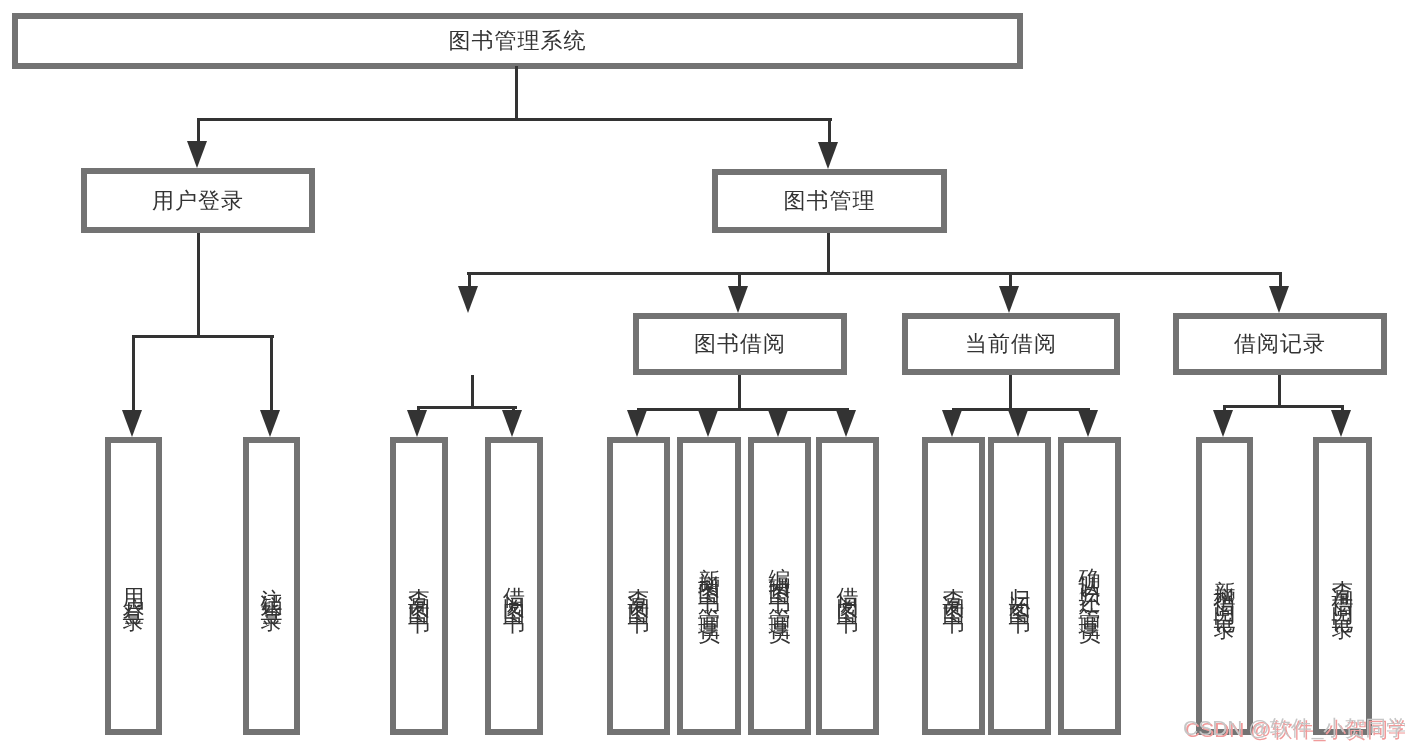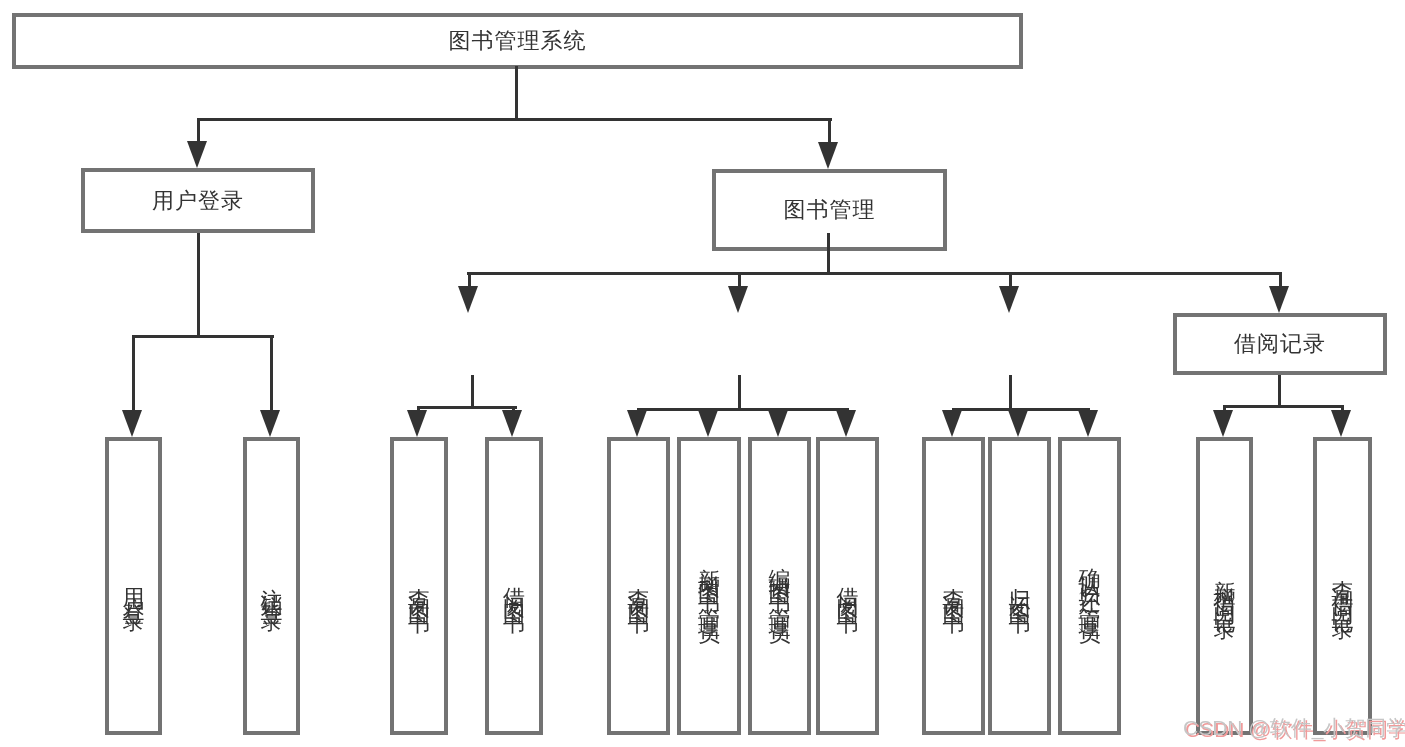--- a/index.html
+++ b/index.html
@@ -1,21 +1,21 @@
 <!DOCTYPE html>
 <html><head>
 <meta charset="utf-8">
 <style>
   html,body{margin:0;padding:0;background:#ffffff;}
   .canvas{
     position:relative;width:1405px;height:747px;background:#ffffff;overflow:hidden;
     font-family:"Liberation Sans","DejaVu Sans",sans-serif;color:#333333;
   }
   .box{
-    position:absolute;box-sizing:border-box;border:4px solid #737373;background:#ffffff;
+    position:absolute;box-sizing:border-box;border:6px solid #737373;background:#ffffff;
     display:flex;align-items:center;justify-content:center;
     font-size:22px;letter-spacing:1px;white-space:nowrap;
   }
   .vert{
     writing-mode:vertical-rl;text-orientation:mixed;
     font-size:22px;line-height:1;letter-spacing:8px;white-space:normal;
   }
   .hl{position:absolute;height:3px;background:#333333;}
   .vl{position:absolute;width:3px;background:#333333;}
   .ar{
@@ -36,40 +36,42 @@
   <div class="box" style="left:12px;top:13px;width:1011px;height:56px;">图书管理系统</div>
 
   <div class="vl" style="left:515px;top:66px;height:54px;"></div>
   <div class="hl" style="left:197px;top:118px;width:635px;"></div>
   <div class="vl" style="left:197px;top:120px;height:24px;"></div>
   <div class="ar" style="left:187px;top:141px;"></div>
   <div class="vl" style="left:828px;top:120px;height:24px;"></div>
   <div class="ar" style="left:818px;top:142px;"></div>
 
   <div class="box" style="left:81px;top:168px;width:234px;height:65px;">用户登录</div>
-  <div class="box" style="left:712px;top:169px;width:235px;height:82px;">图书管理</div>
+  <div class="box" style="left:712px;top:169px;width:235px;height:64px;">图书管理</div>
 
   <div class="vl" style="left:197px;top:233px;height:104px;"></div>
   <div class="hl" style="left:132px;top:335px;width:142px;"></div>
   <div class="vl" style="left:132px;top:337px;height:75px;"></div>
   <div class="ar" style="left:122px;top:410px;"></div>
   <div class="vl" style="left:270px;top:337px;height:75px;"></div>
   <div class="ar" style="left:260px;top:410px;"></div>
 
   <div class="vl" style="left:827px;top:233px;height:41px;"></div>
   <div class="hl" style="left:467px;top:272px;width:815px;"></div>
   <div class="vl" style="left:468px;top:274px;height:14px;"></div>
   <div class="ar" style="left:458px;top:286px;"></div>
   <div class="vl" style="left:738px;top:274px;height:14px;"></div>
   <div class="ar" style="left:728px;top:286px;"></div>
   <div class="vl" style="left:1009px;top:274px;height:14px;"></div>
   <div class="ar" style="left:999px;top:286px;"></div>
   <div class="vl" style="left:1279px;top:274px;height:14px;"></div>
   <div class="ar" style="left:1269px;top:286px;"></div>
 
+  <div class="box" style="left:633px;top:313px;width:214px;height:62px;">图书借阅</div>
+  <div class="box" style="left:902px;top:313px;width:218px;height:62px;">当前借阅</div>
   <div class="box" style="left:1173px;top:313px;width:214px;height:62px;">借阅记录</div>
 
   <div class="vl" style="left:471px;top:375px;height:33px;"></div>
   <div class="hl" style="left:417px;top:406px;width:100px;"></div>
   <div class="vl" style="left:417px;top:408px;height:4px;"></div>
   <div class="ar" style="left:407px;top:410px;"></div>
   <div class="vl" style="left:512px;top:408px;height:4px;"></div>
   <div class="ar" style="left:502px;top:410px;"></div>
 
   <div class="vl" style="left:738px;top:375px;height:35px;"></div>

